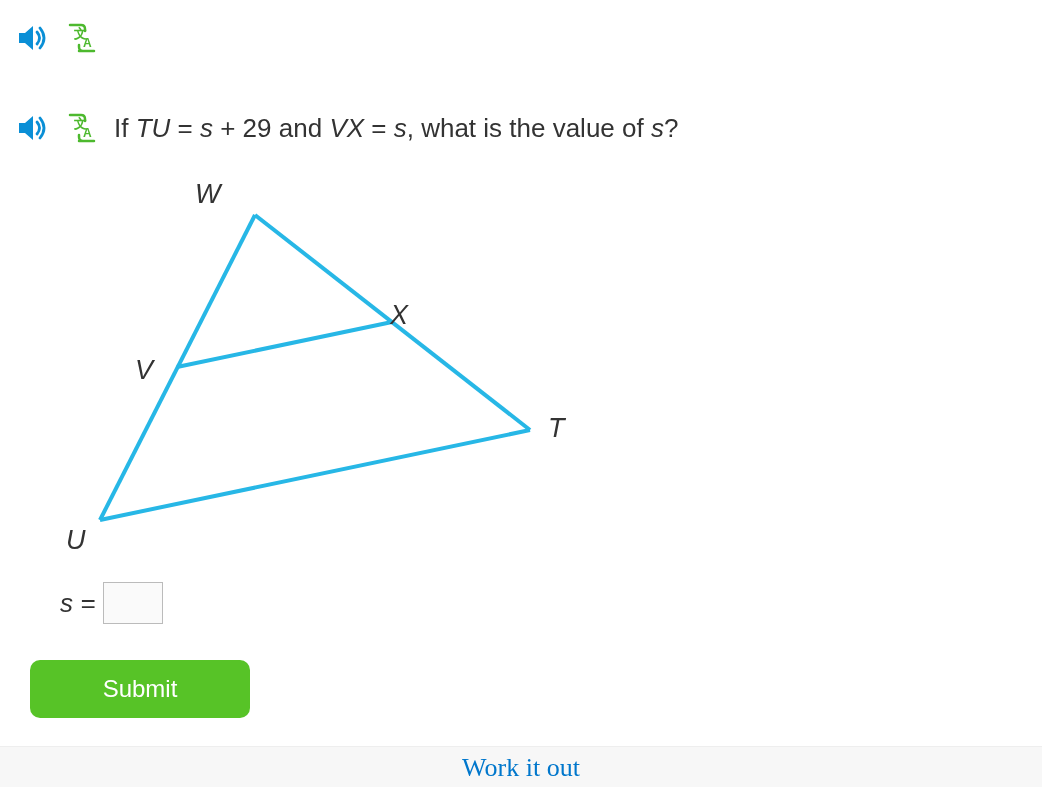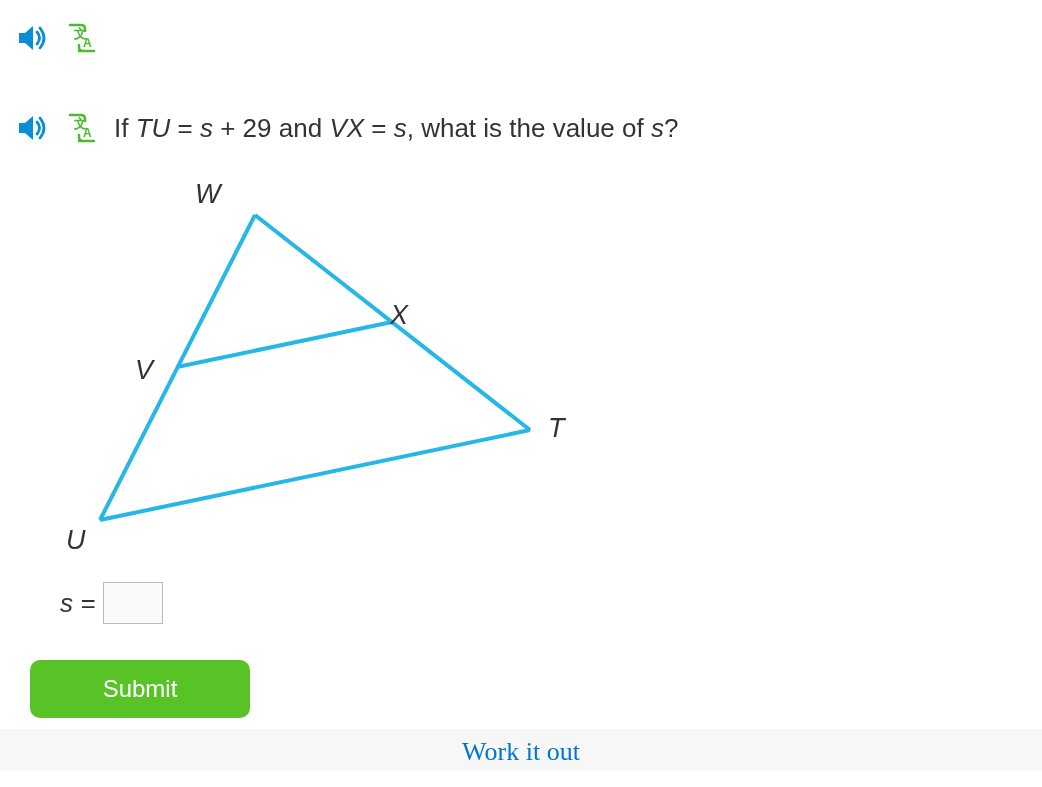--- a/index.html
+++ b/index.html
@@ -87,21 +87,21 @@
     background: #57c327;
     color: #fff;
     border: none;
     border-radius: 10px;
     font-size: 24px;
     cursor: pointer;
     font-family: Verdana, Geneva, sans-serif;
   }
   .workitout {
     position: absolute;
-    bottom: 16px;
+    bottom: 0;
     left: 0;
     right: 0;
     height: 40px;
     background: #f7f7f7;
     border-top: 1px solid #eee;
     text-align: center;
     font-size: 26px;
     line-height: 40px;
   }
   .workitout a {

